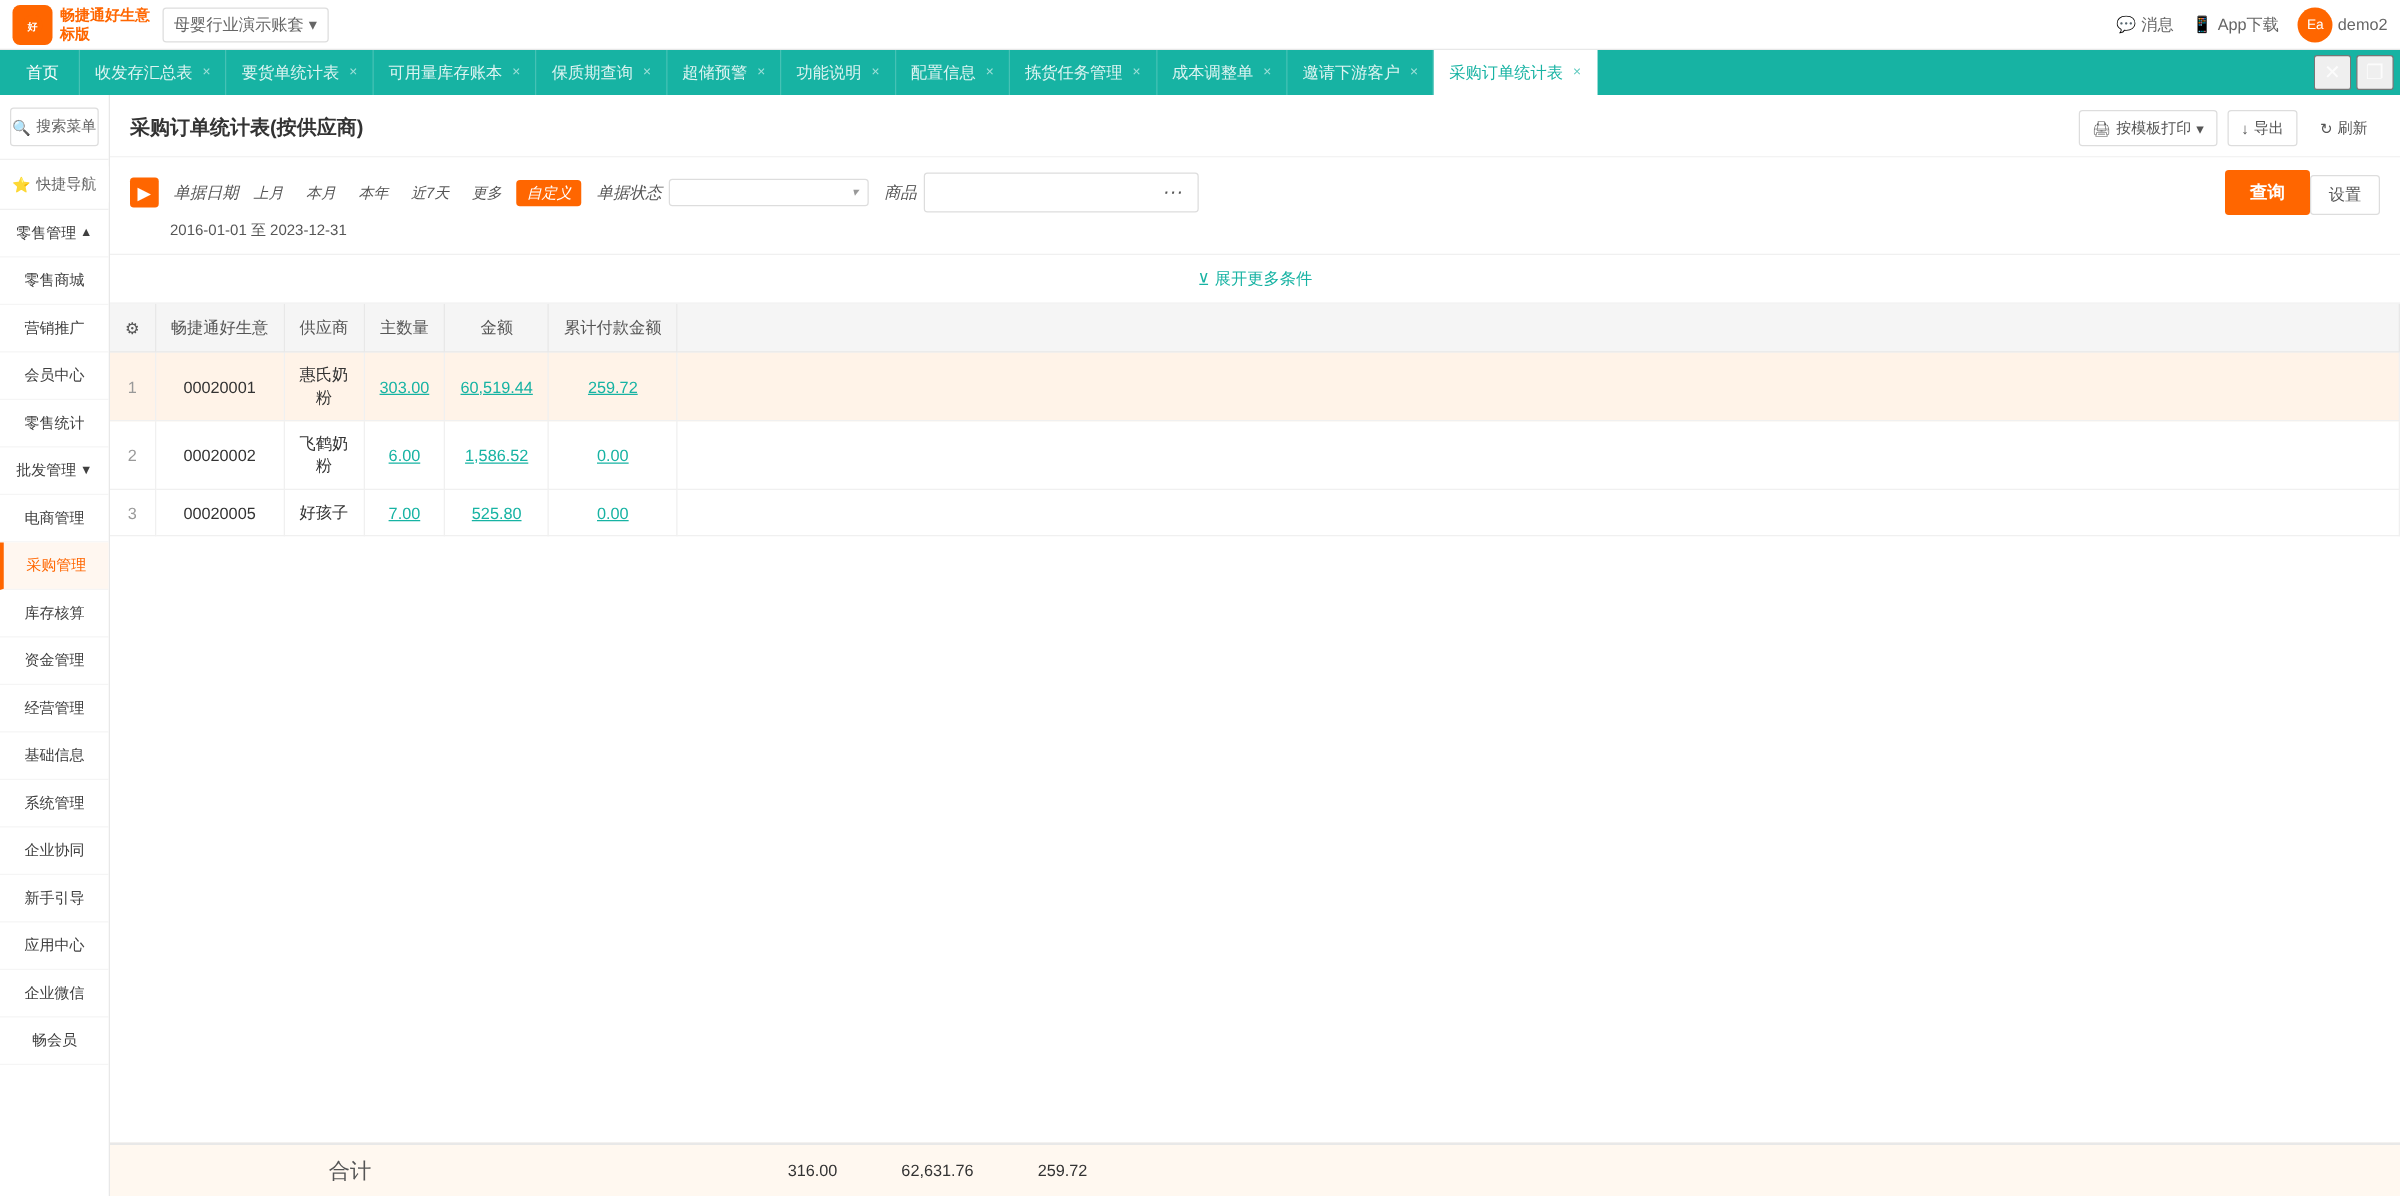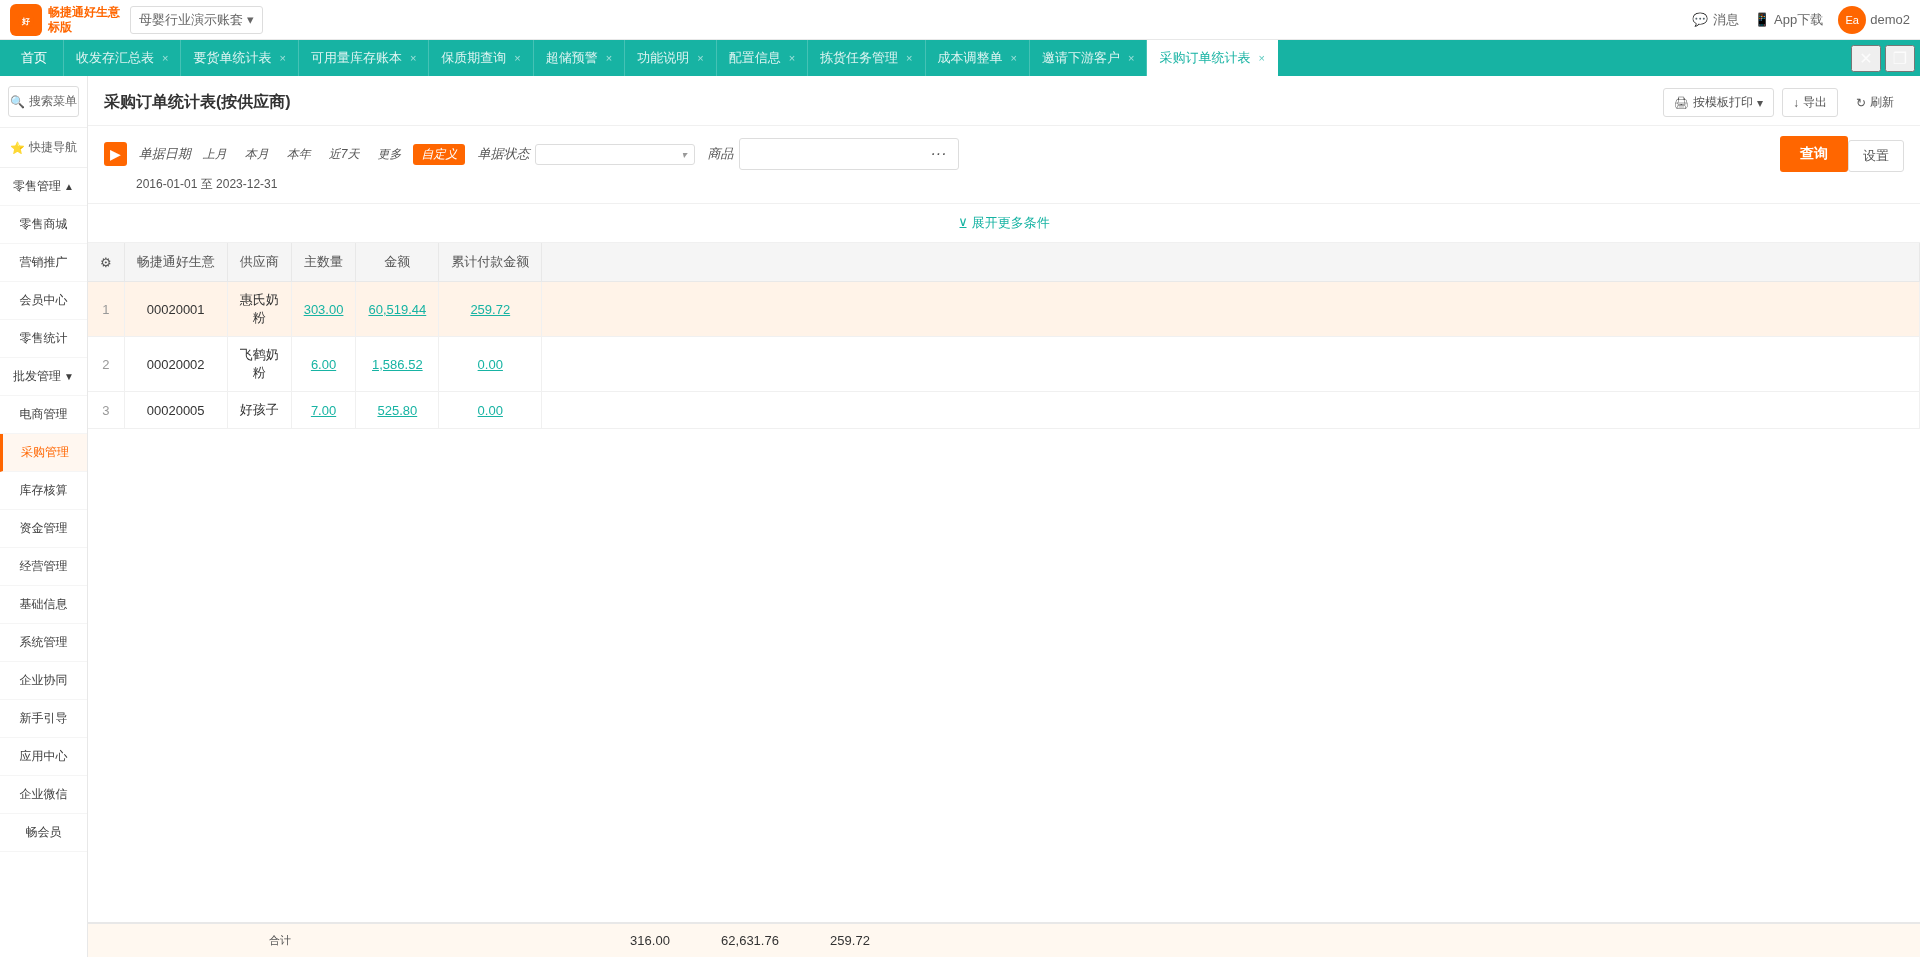--- a/index.html
+++ b/index.html
@@ -73,21 +73,21 @@
 
     
     .table-container { flex: 1; overflow: auto; }
     .data-table { width: 100%; border-collapse: collapse; }
     .data-table th { background: #f5f5f5; padding: 10px 12px; text-align: center; border-bottom: 1px solid #e8e8e8; border-right: 1px solid #e8e8e8; color: #555; font-weight: normal; font-size: 13px; white-space: nowrap; }
     .data-table th:first-child { width: 40px; }
     .data-table td { padding: 9px 12px; text-align: center; border-bottom: 1px solid #f0f0f0; border-right: 1px solid #f0f0f0; font-size: 13px; color: #333; }
     .data-table tr.highlighted { background: #fff3e8; }
     .data-table .link-text { color: #17b3a3; text-decoration: underline; cursor: pointer; }
     .table-footer { background: #fff8f0; padding: 9px 12px; border-top: 2px solid #e8e8e8; display: flex; align-items: center; }
-    .table-footer .footer-label { font-size: 11px; color: #555; width: 280px; text-align: center; }
+    .table-footer .footer-label { font-size: 17px; color: #555; width: 280px; text-align: center; }
     .table-footer .footer-num { font-size: 13px; color: #333; width: 100px; text-align: center; }
 
     .filter-actions { display: flex; flex-direction: row; margin-left: auto; }
 
     .th-settings { width: 36px; }
     
     .row-num { color: #999; }
     
     .chevron-down { font-size: 10px; color: #999; }
   </style>

